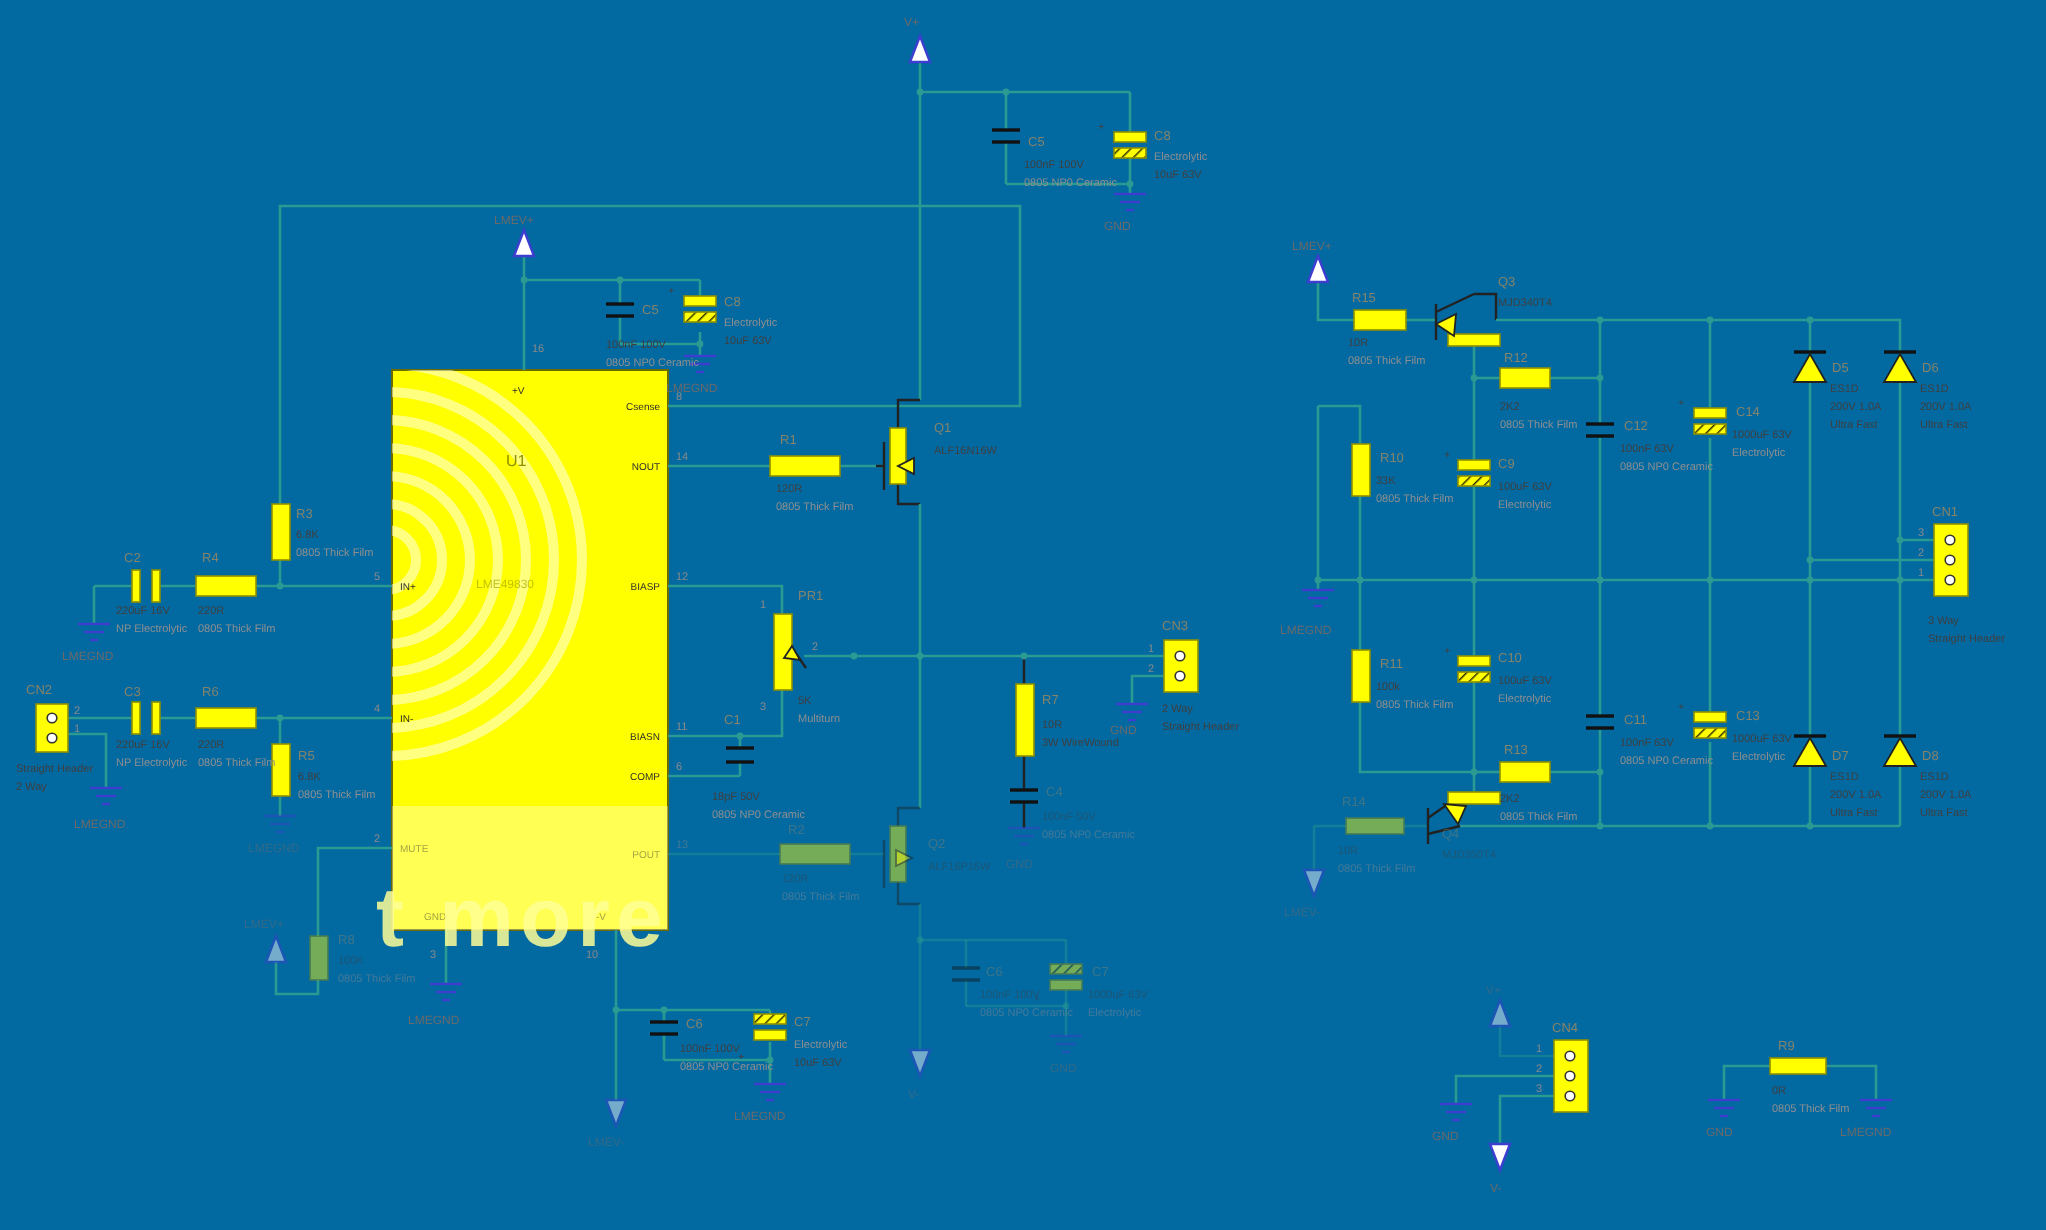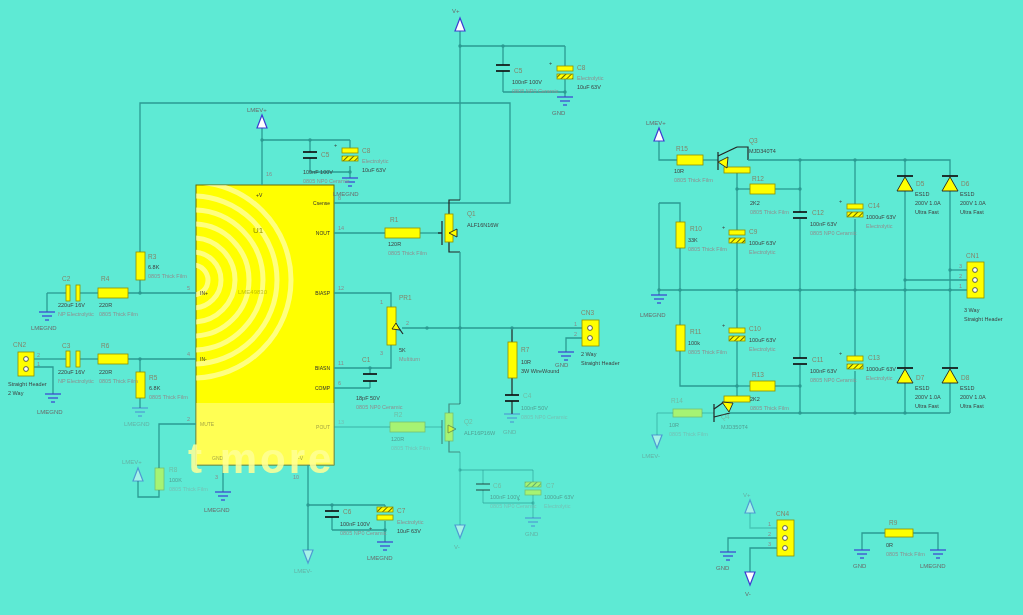--- a/index.html
+++ b/index.html
@@ -1,16 +1,16 @@
 <!DOCTYPE html>
 <html><head>
 <meta charset="utf-8">
 <style>
   html,body{margin:0;padding:0;background:#ffffff;}
-  #stage{position:relative;width:1023px;height:615px;background:#5eead4;overflow:hidden;}
+  #stage{position:relative;width:1023px;height:615px;background:#0369a1;overflow:hidden;}
   svg{display:block;}
   text{font-family:"Liberation Sans","DejaVu Sans",sans-serif;}
   .t-des{fill:#84846a;font-size:6.5px;}
   .t-val{fill:#3f3f3f;font-size:5.5px;}
   .t-pkg{fill:#8f8f8f;font-size:5.5px;}
   .t-net{fill:#6a6a6a;font-size:6px;}
   .t-pin{fill:#8a8a8a;font-size:5.5px;}
   .t-pn{fill:#2f2f2f;font-size:5px;}
   .t-u1{fill:#8f8f00;font-size:8px;}
   .t-u1p{fill:#a9a900;font-size:6px;opacity:.7;}

